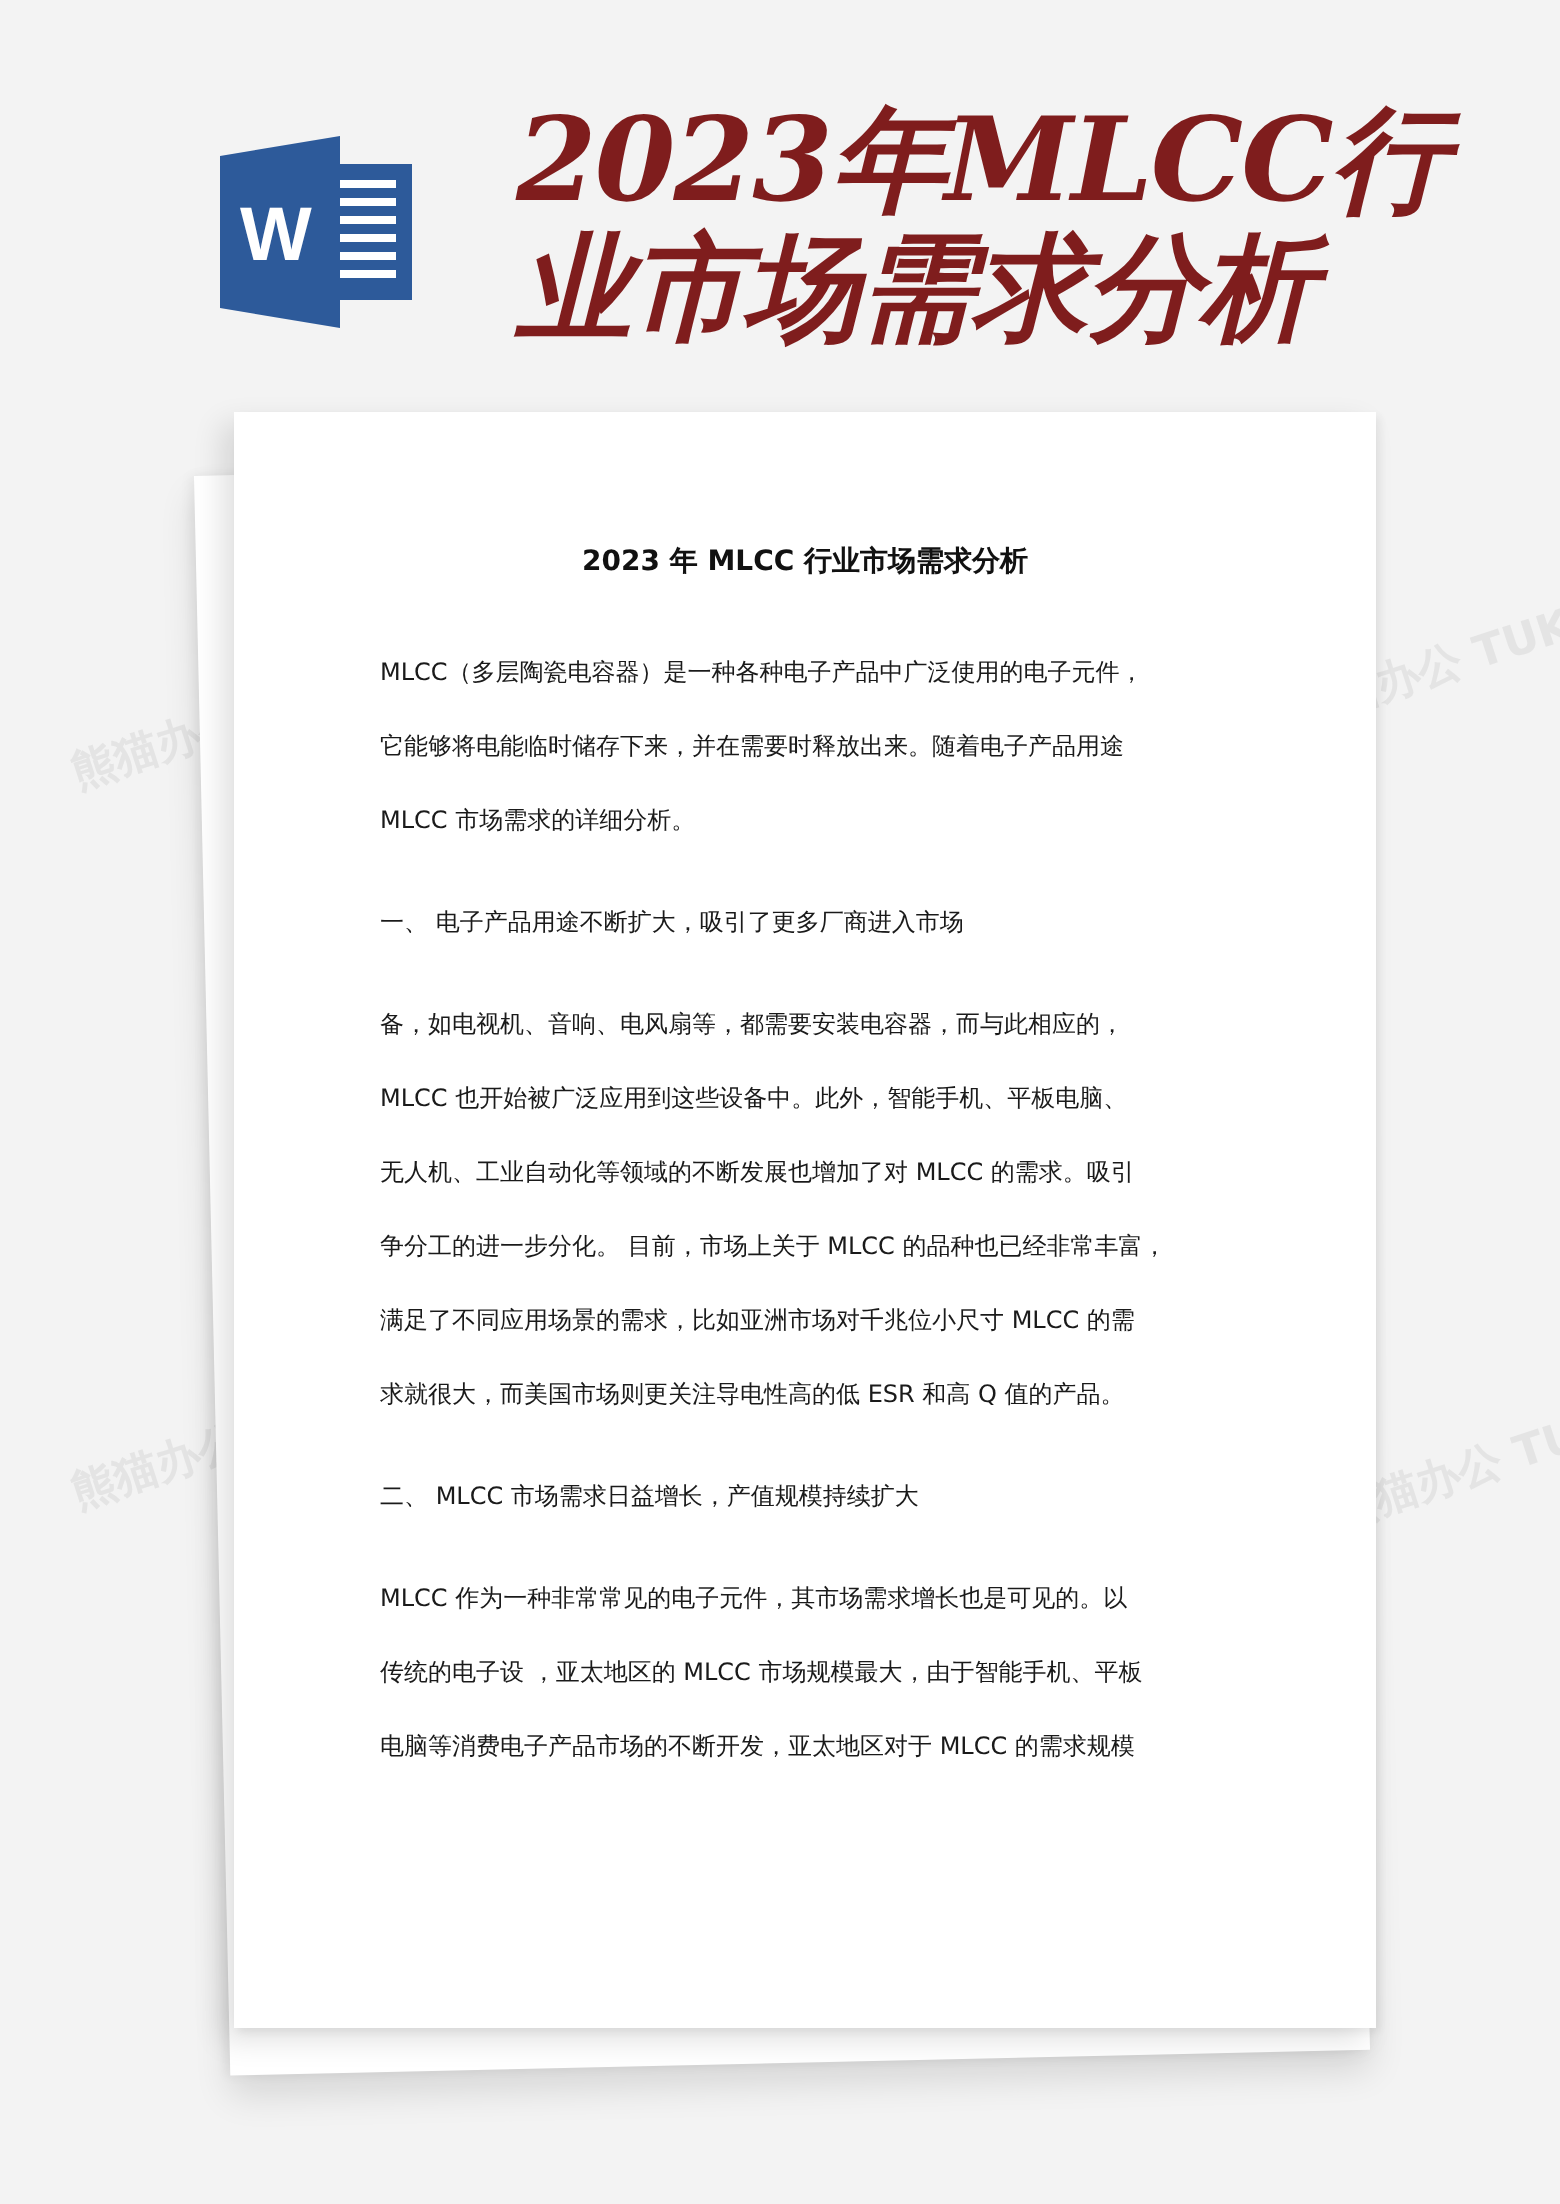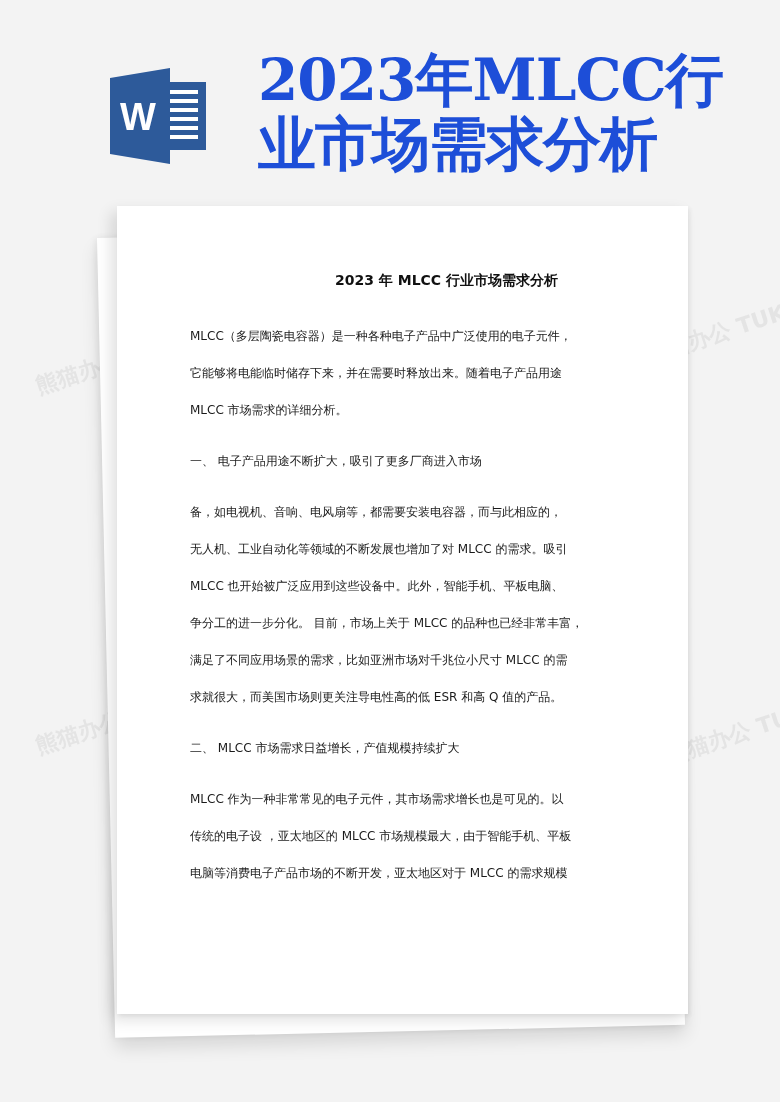--- a/index.html
+++ b/index.html
@@ -6,42 +6,43 @@
     body {
       width: 780px; height: 1102px; overflow: hidden;
       background: #f3f3f3;
       position: relative;
       font-family: "DejaVu Sans", "Liberation Sans", sans-serif;
     }
     .header { position: absolute; left: 0; top: 0; width: 780px; height: 200px; }
     .word-icon { position: absolute; left: 108px; top: 68px; width: 102px; height: 96px; }
     .big-title {
       position: absolute; left: 258px; top: 48px; width: 500px;
-      color: #1d4ed8;
+      color: #7f1d1d;
       font-family: "DejaVu Serif", "Liberation Serif", serif;
       font-size: 58px; line-height: 64px; font-weight: 700;
       letter-spacing: -1px;
       word-break: break-all;
+      font-style: italic;
     }
     .sheet-back {
       position: absolute; left: 97px; top: 238px; width: 570px; height: 800px;
       background: #ffffff;
       transform: rotate(-1.3deg);
       transform-origin: top left;
       box-shadow: 0 10px 18px rgba(0,0,0,0.12), -2px 0 6px rgba(0,0,0,0.06);
     }
     .sheet {
       position: absolute; left: 117px; top: 206px; width: 571px; height: 808px;
       background: #ffffff;
       box-shadow: -6px 6px 14px rgba(0,0,0,0.12), 2px 2px 4px rgba(0,0,0,0.06);
     }
     .doc-title {
       position: absolute; left: 0; width: 100%; top: 66px;
       text-align: center;
-      font-size: 14px; font-weight: 700; color: #111; padding-left: 44px;
+      font-size: 14px; font-weight: 700; color: #111;
     }
     .doc-body { position: absolute; left: 73px; top: 112px; width: 440px; color: #1a1a1a; }
     .line { font-size: 12px; line-height: 37px; height: 37px; white-space: nowrap; }
     .gap { height: 14px; }
     .watermark {
       position: absolute; color: rgba(200,200,200,0.35);
       font-size: 22px; font-weight: 700; transform: rotate(-18deg);
       white-space: nowrap; pointer-events: none;
     }
   </style>
@@ -77,22 +78,22 @@
 <div class="sheet">
   <div class="doc-title">2023 年 MLCC 行业市场需求分析</div>
   <div class="doc-body">
     <div class="line">MLCC（多层陶瓷电容器）是一种各种电子产品中广泛使用的电子元件，</div>
     <div class="line">它能够将电能临时储存下来，并在需要时释放出来。随着电子产品用途</div>
     <div class="line">MLCC 市场需求的详细分析。</div>
     <div class="gap"></div>
     <div class="line">一、 电子产品用途不断扩大，吸引了更多厂商进入市场</div>
     <div class="gap"></div>
     <div class="line">备，如电视机、音响、电风扇等，都需要安装电容器，而与此相应的，</div>
+    <div class="line">MLCC 也开始被广泛应用到这些设备中。此外，智能手机、平板电脑、</div>
     <div class="line">无人机、工业自动化等领域的不断发展也增加了对 MLCC 的需求。吸引</div>
-    <div class="line">MLCC 也开始被广泛应用到这些设备中。此外，智能手机、平板电脑、</div>
     <div class="line">争分工的进一步分化。 目前，市场上关于  MLCC  的品种也已经非常丰富，</div>
     <div class="line">满足了不同应用场景的需求，比如亚洲市场对千兆位小尺寸 MLCC 的需</div>
     <div class="line">求就很大，而美国市场则更关注导电性高的低 ESR 和高 Q 值的产品。</div>
     <div class="gap"></div>
     <div class="line">二、 MLCC 市场需求日益增长，产值规模持续扩大</div>
     <div class="gap"></div>
     <div class="line">MLCC  作为一种非常常见的电子元件，其市场需求增长也是可见的。以</div>
     <div class="line">传统的电子设 ，亚太地区的 MLCC 市场规模最大，由于智能手机、平板</div>
     <div class="line">电脑等消费电子产品市场的不断开发，亚太地区对于 MLCC 的需求规模</div>
   </div>

